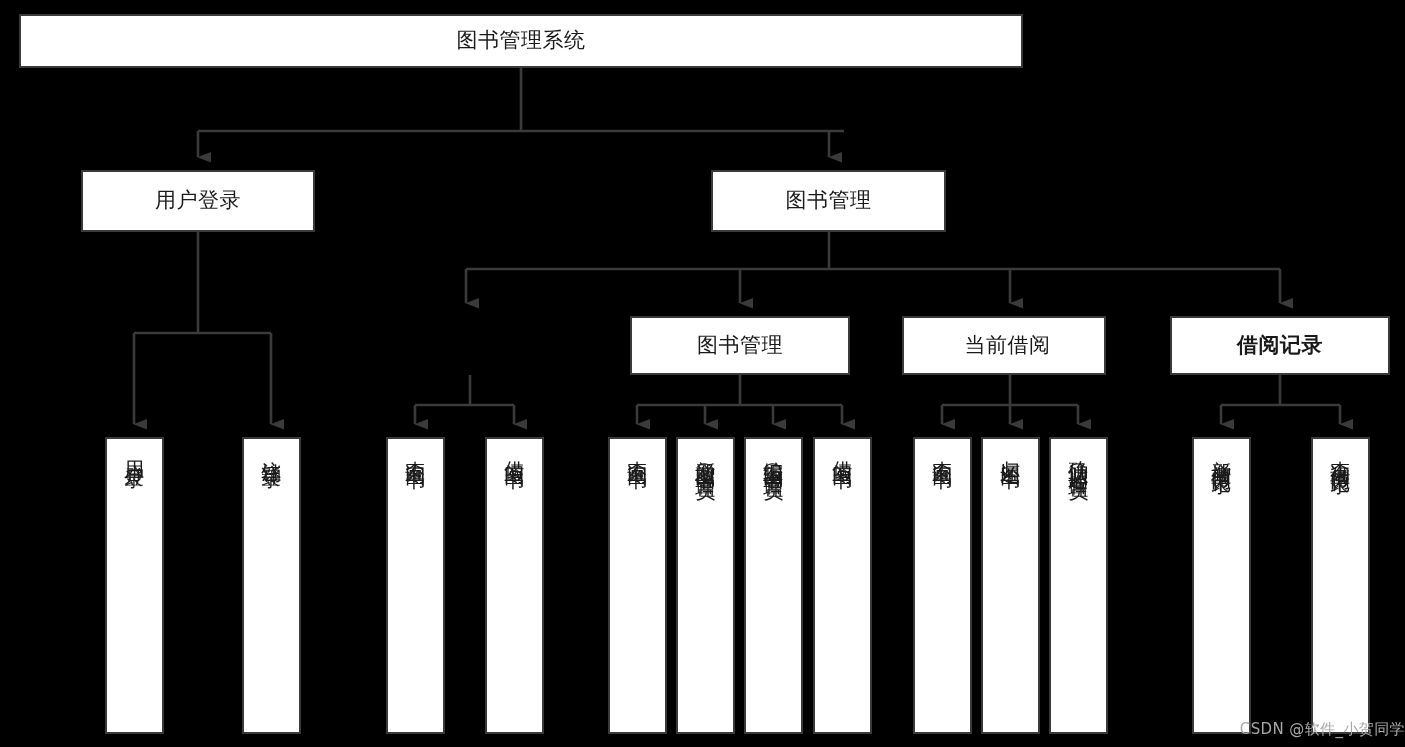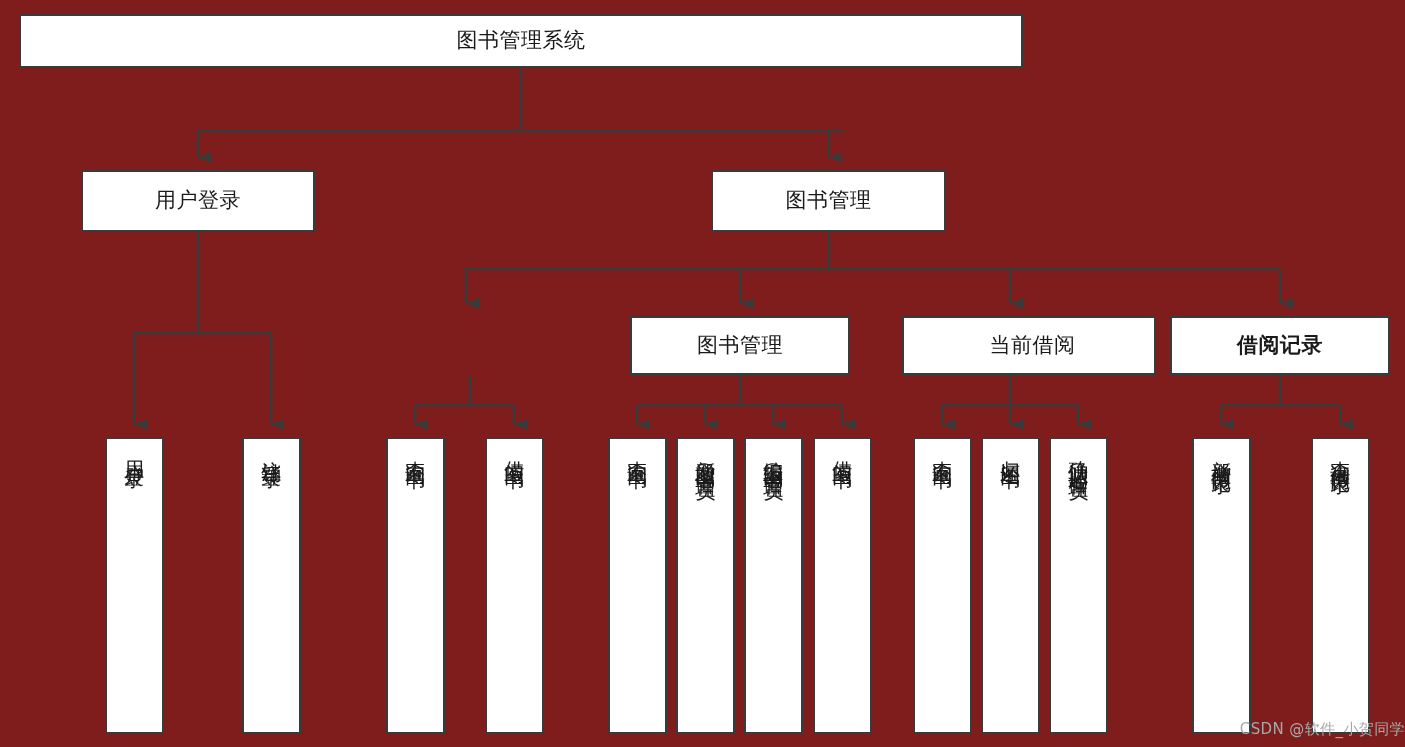--- a/index.html
+++ b/index.html
@@ -4,21 +4,21 @@
 <style>
   html, body {
     margin: 0;
     padding: 0;
     background: #ffffff;
   }
   #canvas {
     position: relative;
     width: 1405px;
     height: 747px;
-    background: #7f1d1d;
+    background: #000000;
     font-family: "DejaVu Sans", "Liberation Sans", sans-serif;
     overflow: hidden;
   }
   #connectors {
     position: absolute;
     left: 0;
     top: 0;
     width: 1405px;
     height: 747px;
     pointer-events: none;
@@ -125,21 +125,21 @@
   <div class="node node-h" style="left:81px; top:170px; width:234px; height:62px;">
     <span class="label">用户登录</span>
   </div>
   <div class="node node-h" style="left:711px; top:170px; width:235px; height:62px;">
     <span class="label">图书管理</span>
   </div>
 
   <div class="node node-h" style="left:630px; top:316px; width:220px; height:59px;">
     <span class="label">图书管理</span>
   </div>
-  <div class="node node-h" style="left:902px; top:316px; width:254px; height:59px;padding-left:7px;">
+  <div class="node node-h" style="left:902px; top:316px; width:204px; height:59px;padding-left:7px;">
     <span class="label">当前借阅</span>
   </div>
   <div class="node node-h" style="left:1170px; top:316px; width:220px; height:59px;font-weight:bold;">
     <span class="label">借阅记录</span>
   </div>
 
   <div class="node node-v" style="left:105px; top:437px; width:59px; height:297px;">
     <span class="label">用户登录</span>
   </div>
   <div class="node node-v" style="left:242px; top:437px; width:59px; height:297px;">

